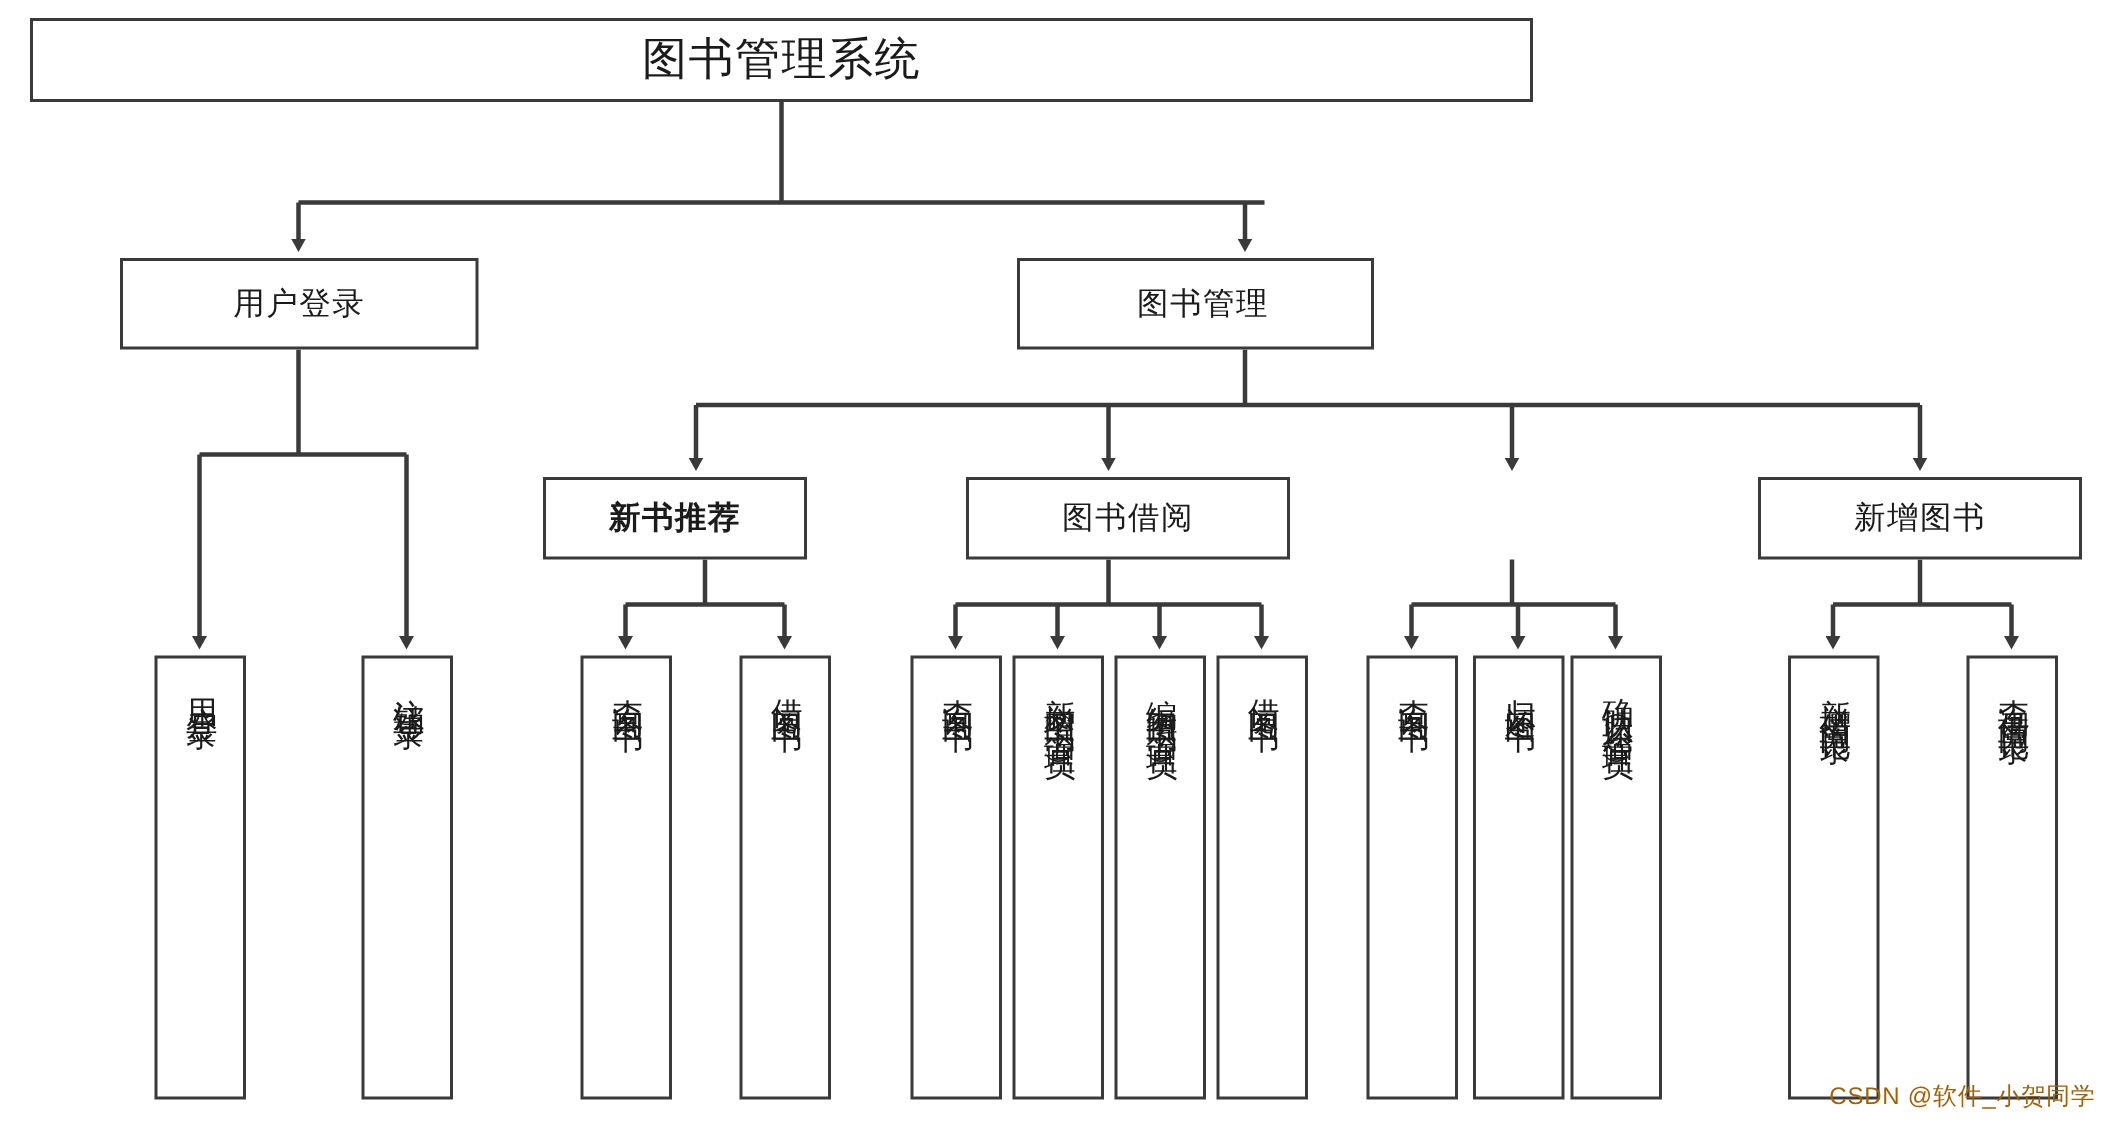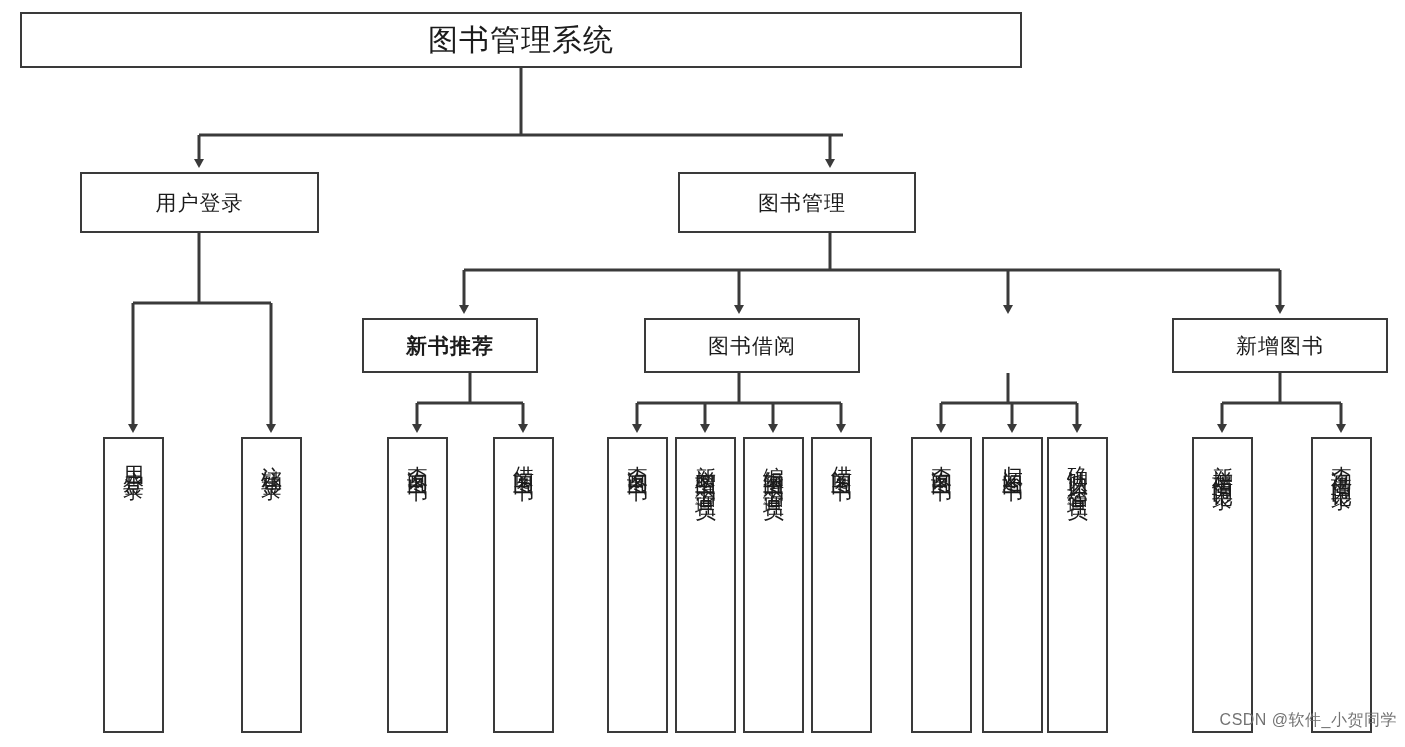--- a/index.html
+++ b/index.html
@@ -53,23 +53,23 @@
     writing-mode: vertical-rl;
     text-orientation: upright;
     font-size: 21px;
     letter-spacing: 5px;
     line-height: 1.05;
     white-space: nowrap;
   }
   .watermark {
     position: absolute;
     right: 8px;
-    bottom: 16px;
+    bottom: 5px;
     font-size: 16px;
-    color: #737373;
+    color: #a16207;
     letter-spacing: 0.5px;
     z-index: 6;
     white-space: nowrap;
     font-family: "Liberation Sans", "DejaVu Sans", sans-serif;
   }
 </style>
 </head>
 <body>
 
 <div id="diagram-root">

